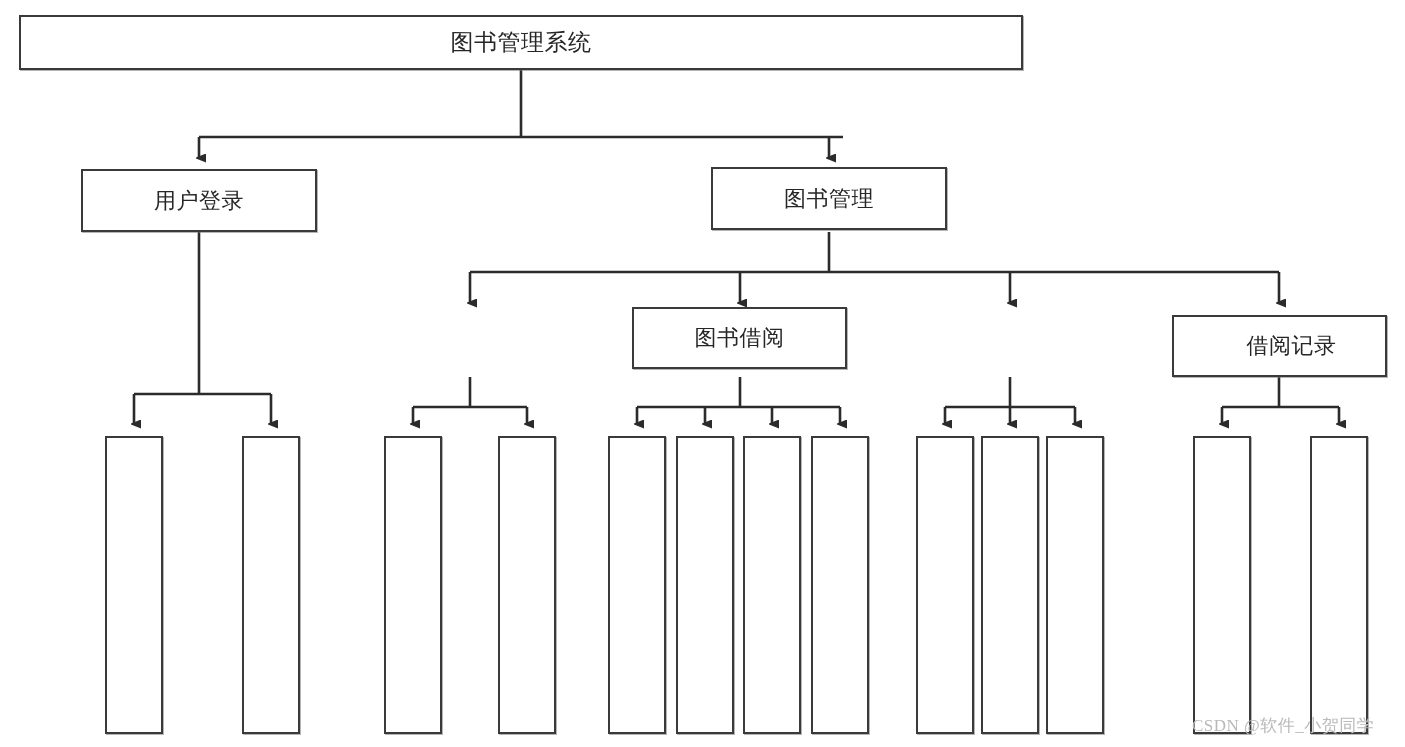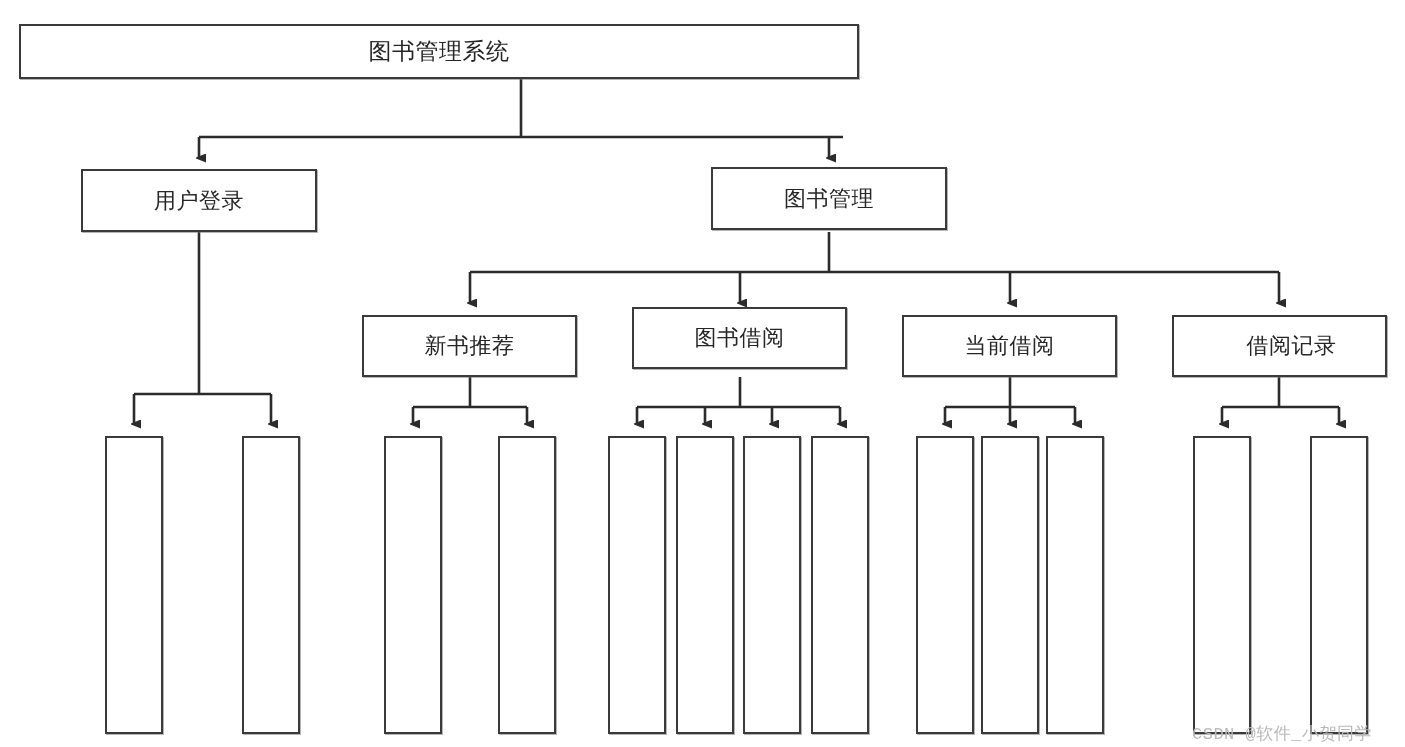--- a/index.html
+++ b/index.html
@@ -68,22 +68,21 @@
     overflow: hidden;
   }
   .watermark {
     position: absolute;
     left: 1192px;
     top: 714px;
     font-size: 17px;
     color: #b9b9b9;
     white-space: nowrap;
     letter-spacing: 0.5px;
-    font-family: Liberation Mono, monospace;
-    margin-top: 8px;
+    font-family: Liberation Serif, serif;
   }
 </style>
 </head>
 <body>
 
 <div id="diagram-root">
 
   <svg class="connectors" viewBox="0 0 1405 747" xmlns="http://www.w3.org/2000/svg">
     <defs>
       <marker id="arrow" markerWidth="10" markerHeight="10" refX="4.5" refY="7" orient="auto" markerUnits="userSpaceOnUse">
@@ -127,40 +126,34 @@
       <path d="M1010,407 L1010,424" marker-end="url(#arrow)"></path>
       <path d="M1075,407 L1075,424" marker-end="url(#arrow)"></path>
 
       <path d="M1279,377 L1279,407"></path>
       <path d="M1222,407 L1339,407"></path>
       <path d="M1222,407 L1222,424" marker-end="url(#arrow)"></path>
       <path d="M1339,407 L1339,424" marker-end="url(#arrow)"></path>
     </g>
   </svg>
 
-  <div class="node h root" style="left:19px; top:24px; width:840px; height:55px;">
+  <div class="node h root" style="left:19px; top:15px; width:1004px; height:55px;">
     <span class="node-label">图书管理系统</span>
   </div>
 
   <div class="node h" style="left:81px; top:169px; width:236px; height:63px;">
     <span class="node-label">用户登录</span>
   </div>
   <div class="node h" style="left:711px; top:167px; width:236px; height:63px;">
     <span class="node-label">图书管理</span>
   </div>
 
-  <div class="node h" style="left:362px; top:315px; width:215px; height:62px;">
-    <span class="node-label">新书推荐</span>
-  </div>
   <div class="node h" style="left:632px; top:307px; width:215px; height:62px;">
     <span class="node-label">图书借阅</span>
   </div>
-  <div class="node h" style="left:902px; top:315px; width:215px; height:62px;">
-    <span class="node-label">当前借阅</span>
-  </div>
   <div class="node h" style="left:1172px; top:315px; width:215px; height:62px;padding-left:24px;">
     <span class="node-label">借阅记录</span>
   </div>
 
   <div class="node v" style="left:105px; top:436px; width:58px; height:298px;">
     <span class="node-label">用户登录</span>
   </div>
   <div class="node v" style="left:242px; top:436px; width:58px; height:298px;">
     <span class="node-label">注销登录</span>
   </div>

